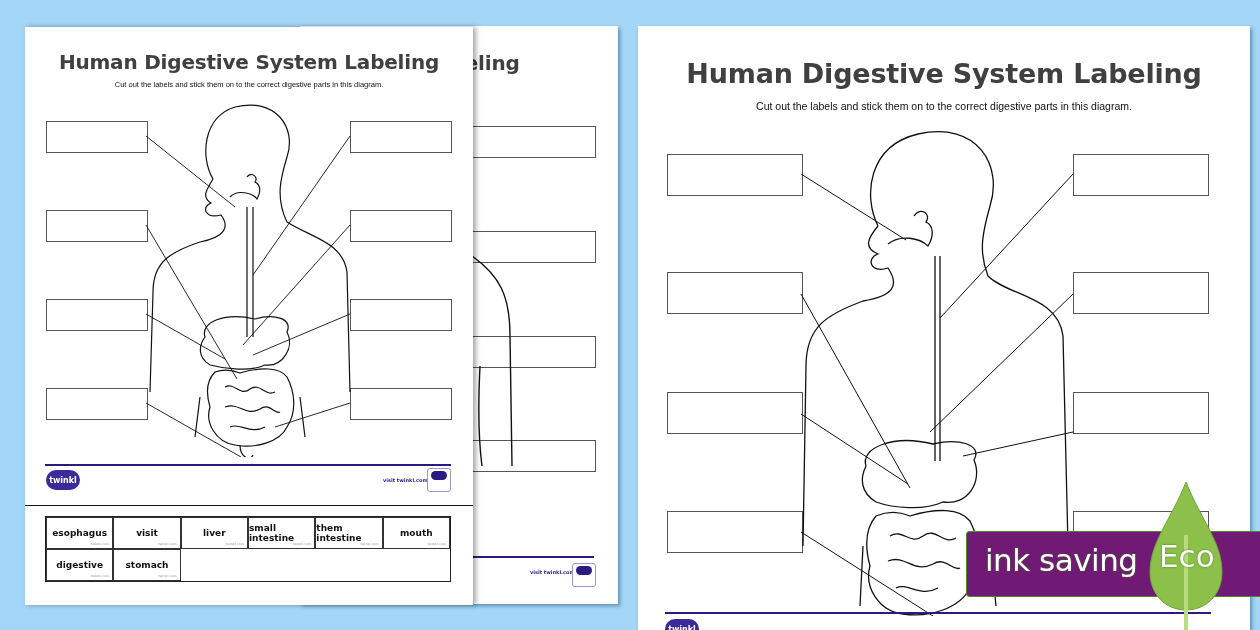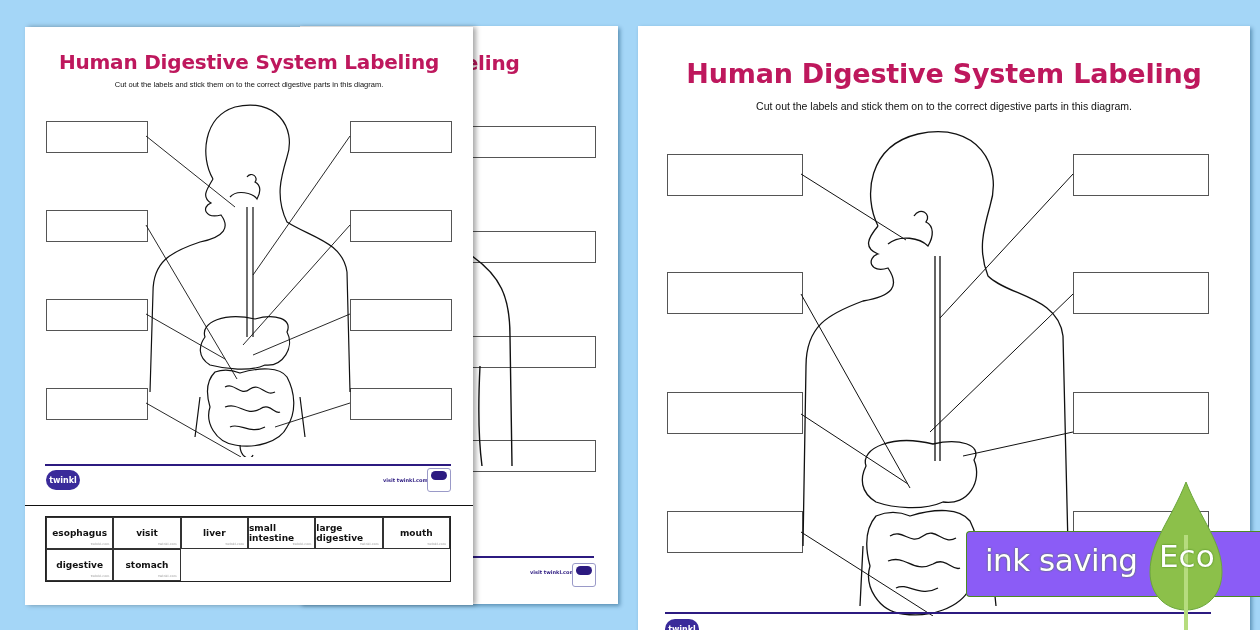--- a/index.html
+++ b/index.html
@@ -11,39 +11,39 @@
   }
   .sheet {
     position: absolute; background: #fff;
     box-shadow: 2px 2px 4px rgba(0,60,100,0.45);
     overflow: hidden;
   }
   #sheet-back { left: 300px; top: 26px; width: 318px; height: 578px; }
   #sheet-front { left: 25px; top: 27px; width: 448px; height: 578px; z-index: 2; box-shadow: 3px 0 5px rgba(0,0,0,0.35); }
   #sheet-big { left: 638px; top: 26px; width: 612px; height: 620px; z-index: 3; }
 
-  .title { position: absolute; color: #be185d; font-weight: bold; white-space: nowrap; font-family: "DejaVu Sans", sans-serif; letter-spacing: -0.2px; }
+  .title { position: absolute; color: #404040; font-weight: bold; white-space: nowrap; font-family: "DejaVu Sans", sans-serif; letter-spacing: -0.2px; }
   .subtitle { position: absolute; color: #111; white-space: nowrap; font-family: Liberation Sans, sans-serif; }
   .lbox { position: absolute; border: 1px solid #555; background: #fff; }
   .rule { position: absolute; height: 2px; background: #2c1a80; }
   .visit { position: absolute; color: #2c1a80; font-size: 5px; font-weight: bold; white-space: nowrap; }
   .logo-small { position: absolute; width: 34px; height: 20px; border-radius: 10px; background: #3a2a9a; color: #fff; font-size: 8px; font-weight: bold; display: flex; align-items: center; justify-content: center; }
   .badge { position: absolute; width: 22px; height: 22px; border: 1px solid #9a9ac8; border-radius: 3px; background: #fff; }
   .badge .inner { position: absolute; left: 3px; top: 2px; width: 16px; height: 9px; border-radius: 5px; background: #2c1a80; }
 
   .cut-line { position: absolute; left: 0; right: 0; height: 1px; background: #111; }
   .word-grid { position: absolute; display: grid; grid-template-columns: repeat(6, 1fr); border: 1px solid #222; }
   .word-cell { border: 1px solid #333; height: 30px; display: flex; align-items: center; justify-content: center; font-size: 9px; font-weight: bold; color: #111; position: relative; }
   .word-cell .tiny { position: absolute; right: 3px; bottom: 2px; font-size: 3px; color: #bbb; }
 
   svg.diagram { position: absolute; }
 
   #eco-banner {
     position: absolute; left: 966px; top: 531px; width: 294px; height: 64px;
-    background: #8b5cf6; border: 1px solid #4c8a22; border-right: none;
+    background: #701a75; border: 1px solid #4c8a22; border-right: none;
     border-radius: 4px 0 0 4px; z-index: 5;
   }
   #eco-text {
     position: absolute; left: 18px; top: 10px; color: #fff; font-size: 31px;
     font-family: "DejaVu Sans", sans-serif; letter-spacing: -0.5px;
     text-shadow: 0 0 2px #3c7a14;
   }
   #eco-drop { position: absolute; left: 1146px; top: 480px; width: 80px; height: 150px; z-index: 6; }
   #eco-label {
     position: absolute; left: 1159px; top: 538px; color: #fff; font-size: 31px; font-weight: normal;
@@ -128,21 +128,21 @@
       </div>
     <div class="word-cell">
         <span>liver</span>
         <span class="tiny">twinkl.com</span>
       </div>
     <div class="word-cell">
         <span>small intestine</span>
         <span class="tiny">twinkl.com</span>
       </div>
     <div class="word-cell">
-        <span>large digestive</span>
+        <span>them intestine</span>
         <span class="tiny">twinkl.com</span>
       </div>
     <div class="word-cell">
         <span>mouth</span>
         <span class="tiny">twinkl.com</span>
       </div>
     <div class="word-cell">
         <span>digestive</span>
         <span class="tiny">twinkl.com</span>
       </div>

